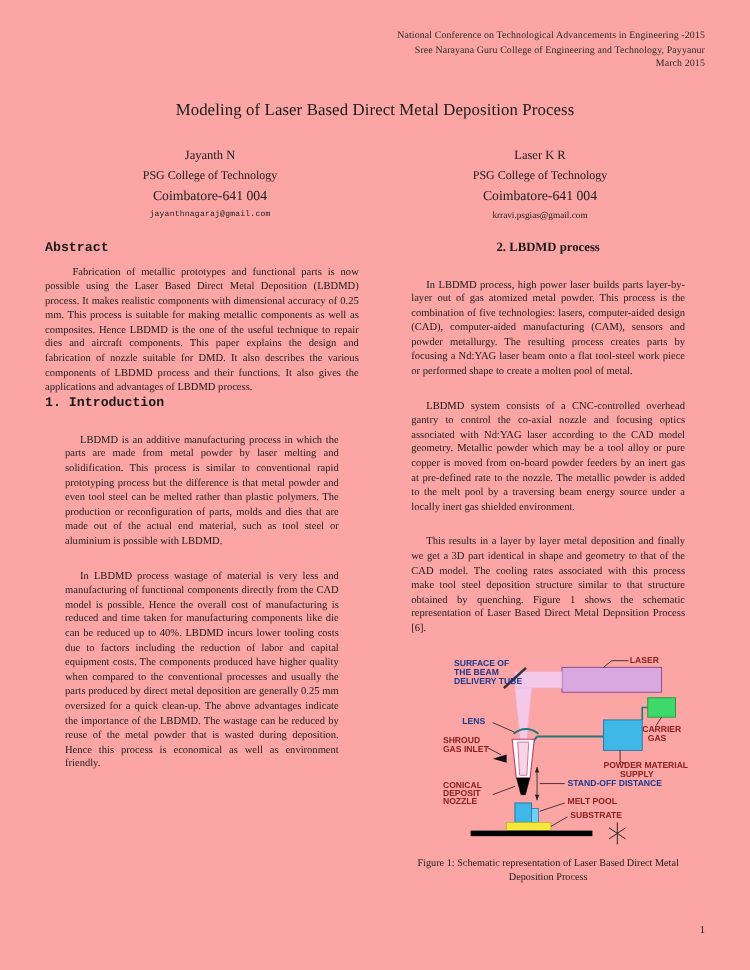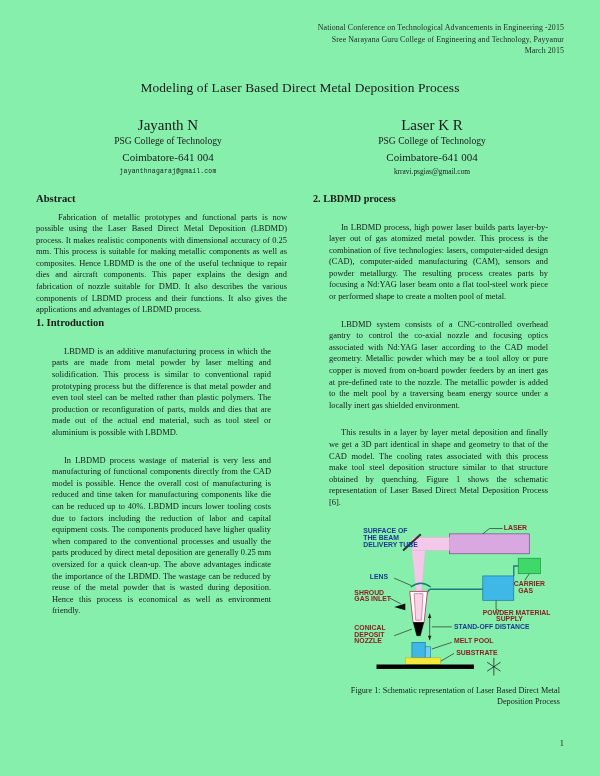--- a/index.html
+++ b/index.html
@@ -14,21 +14,21 @@
     color: #1a1a1a;
     position: relative;
     overflow: hidden;
   }
   .page {
     width: 600px;
     height: 776px;
     position: relative;
     box-sizing: border-box;
     padding: 0;
-    background: #86efac;
+    background: #fca5a5;
   }
 
   
   .running-head {
     text-align: right;
     padding: 22px 36px 0 36px;
     font-size: 7.9px;
     line-height: 11.5px;
     color: #2a2a2a;
     letter-spacing: 0.1px;
@@ -47,21 +47,21 @@
 
   
   .authors {
     display: flex;
     margin: 20px 36px 0 36px;
   }
   .author-col {
     flex: 1 1 50%;
     text-align: center;
   }
-  .author-name { font-size: 15px; line-height: 16px; }
+  .author-name { font-size: 10px; line-height: 16px; }
   .author-aff  { font-size: 9.6px; line-height: 16px; }
   .author-city { font-size: 11px; line-height: 16px; }
   .author-mail-mono {
     font-family: "Liberation Mono", "DejaVu Sans Mono", monospace;
     font-size: 6.4px;
     line-height: 13px;
     letter-spacing: 0.2px;
   }
   .author-mail {
     font-size: 7.4px;
@@ -76,26 +76,28 @@
   }
   .col {
     flex: 1 1 0;
     min-width: 0;
   }
   h2.sec {
     font-size: 10.6px;
     font-weight: bold;
     margin: 0 0 6px 0;
     line-height: 14px;
+    font-family: Liberation Mono, monospace;
   }
   h2.sec2 {
     font-size: 10.2px;
     font-weight: bold;
     margin: 0 0 5px 0;
     line-height: 14px;
+    text-align: center;
   }
   p.body {
     font-size: 8.45px;
     line-height: 11.6px;
     text-align: justify;
     margin: 16px;
     text-indent: 12px;
     hyphens: none;
   }
   p.abs {
@@ -113,21 +115,21 @@
     width: 100%;
   }
   .figure-box {
     width: 100%;
     height: 155px;
     position: relative;
   }
   .fig-caption {
     font-size: 8.2px;
     line-height: 11px;
-    text-align: right;
+    text-align: center;
     margin-top: 5px;
     padding: 0 4px;
   }
   .page-number {
     position: absolute;
     right: 36px;
     bottom: 28px;
     font-size: 8.4px;
   }
   svg { display: block; }

